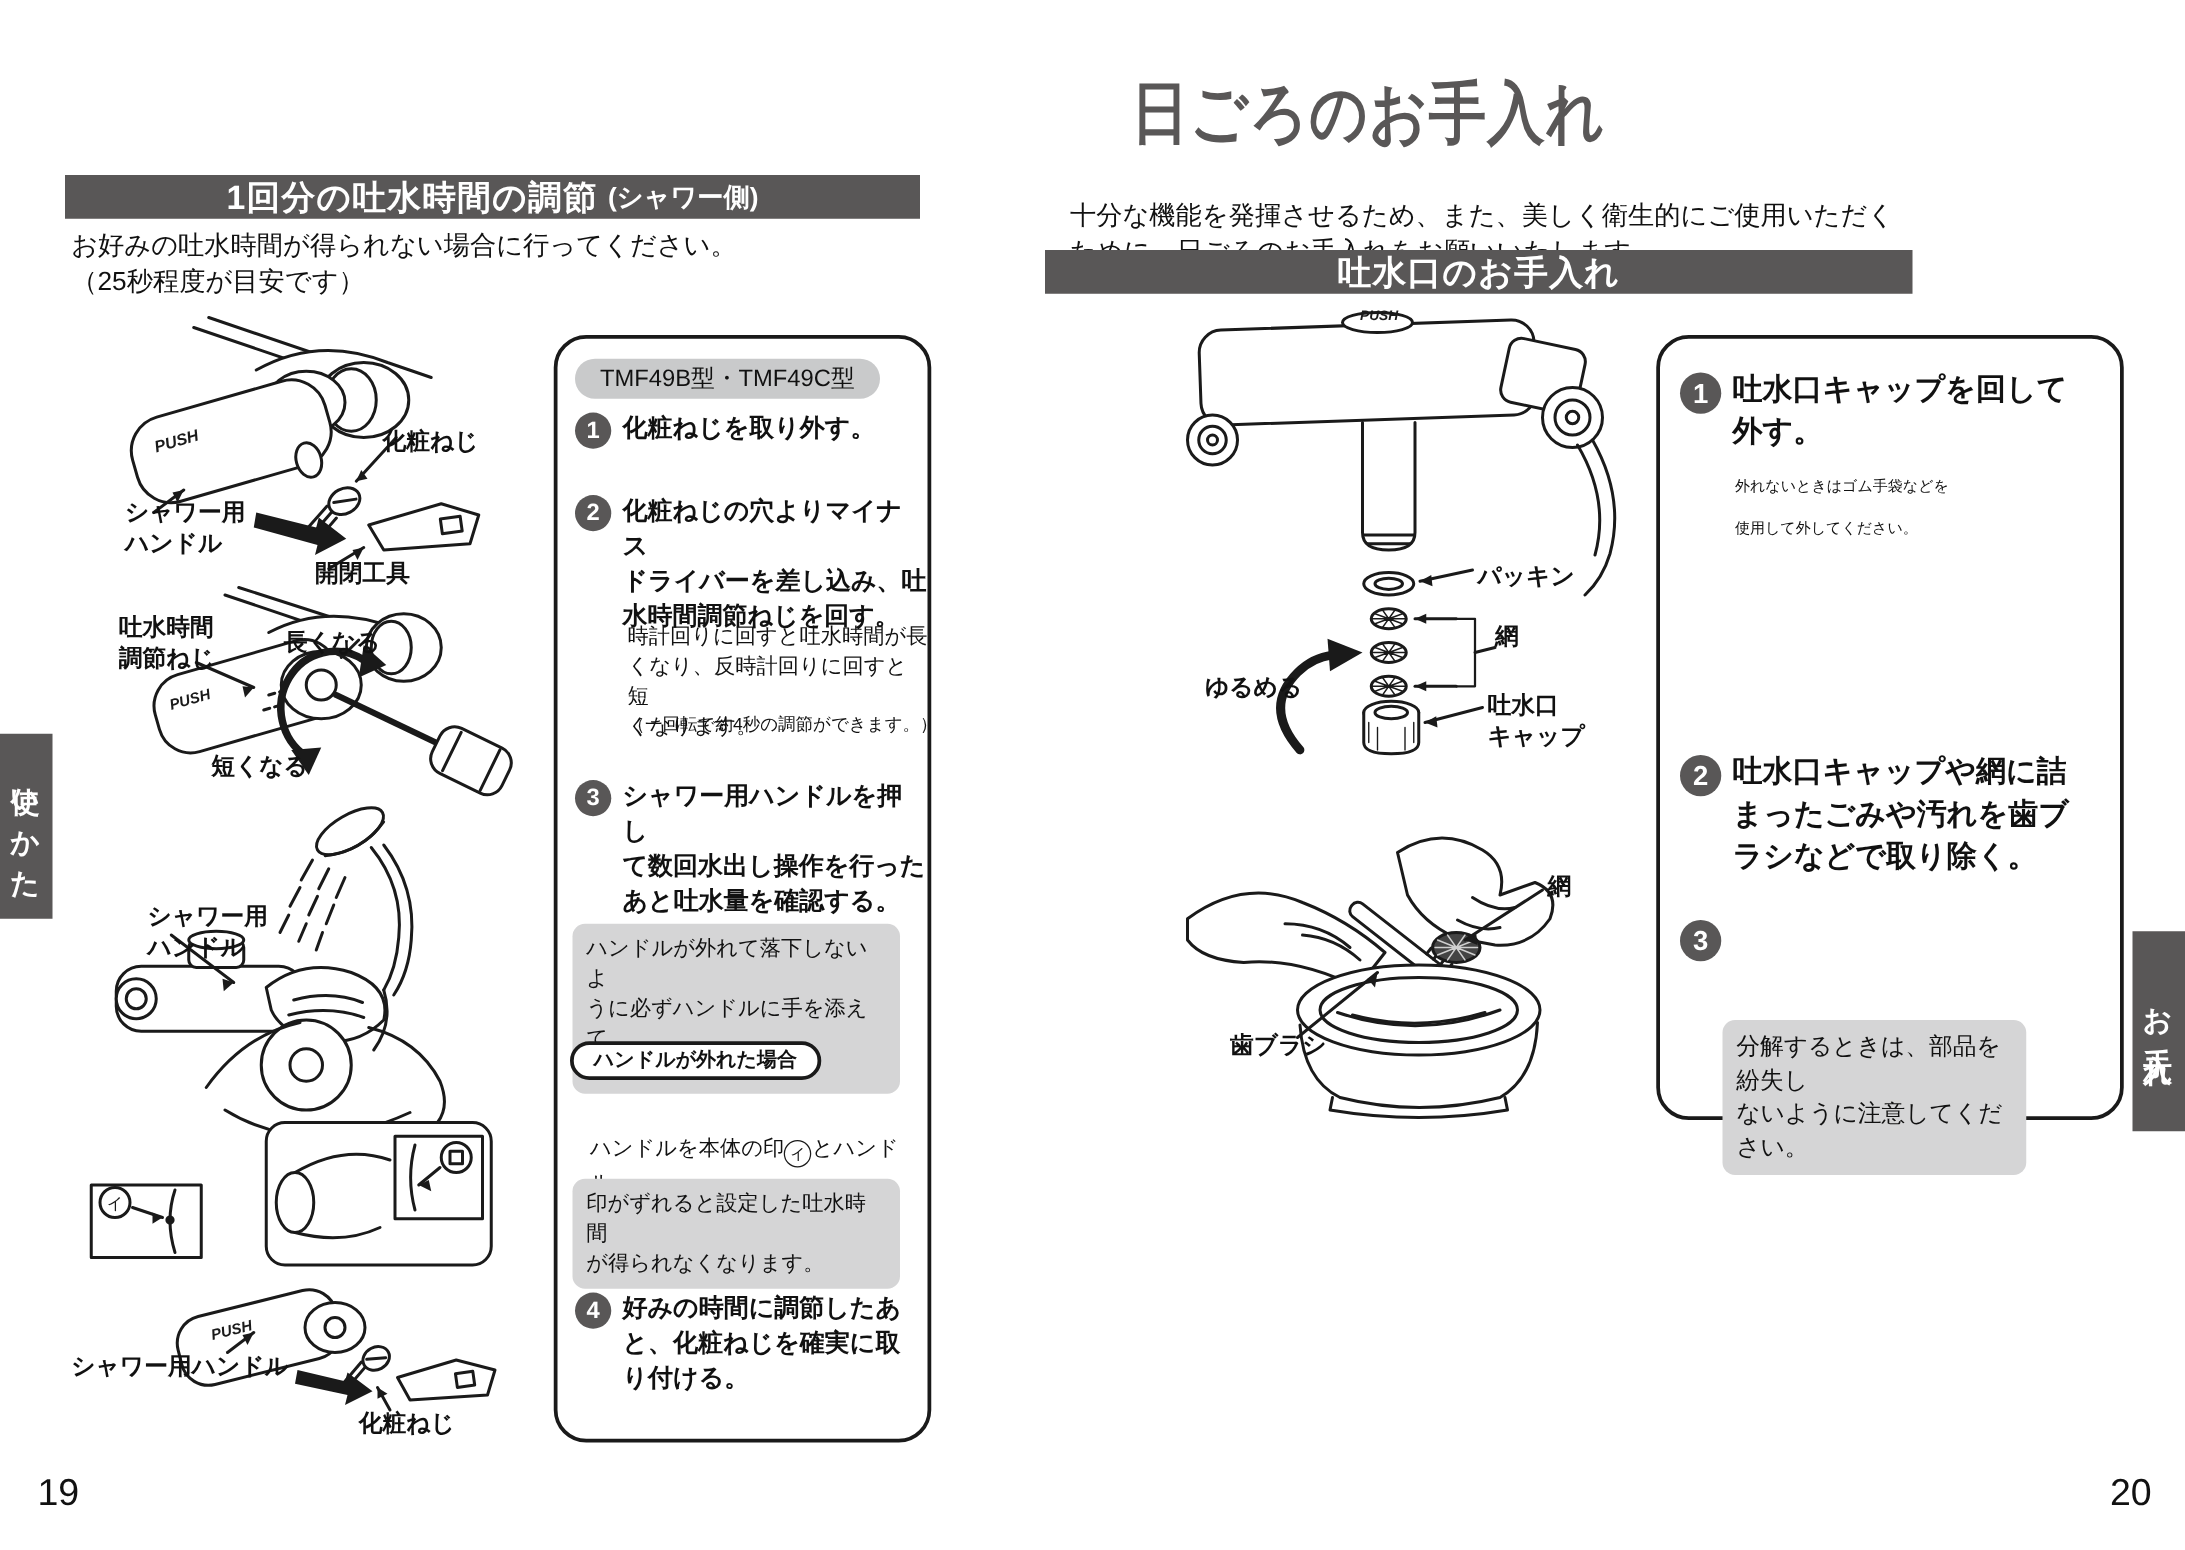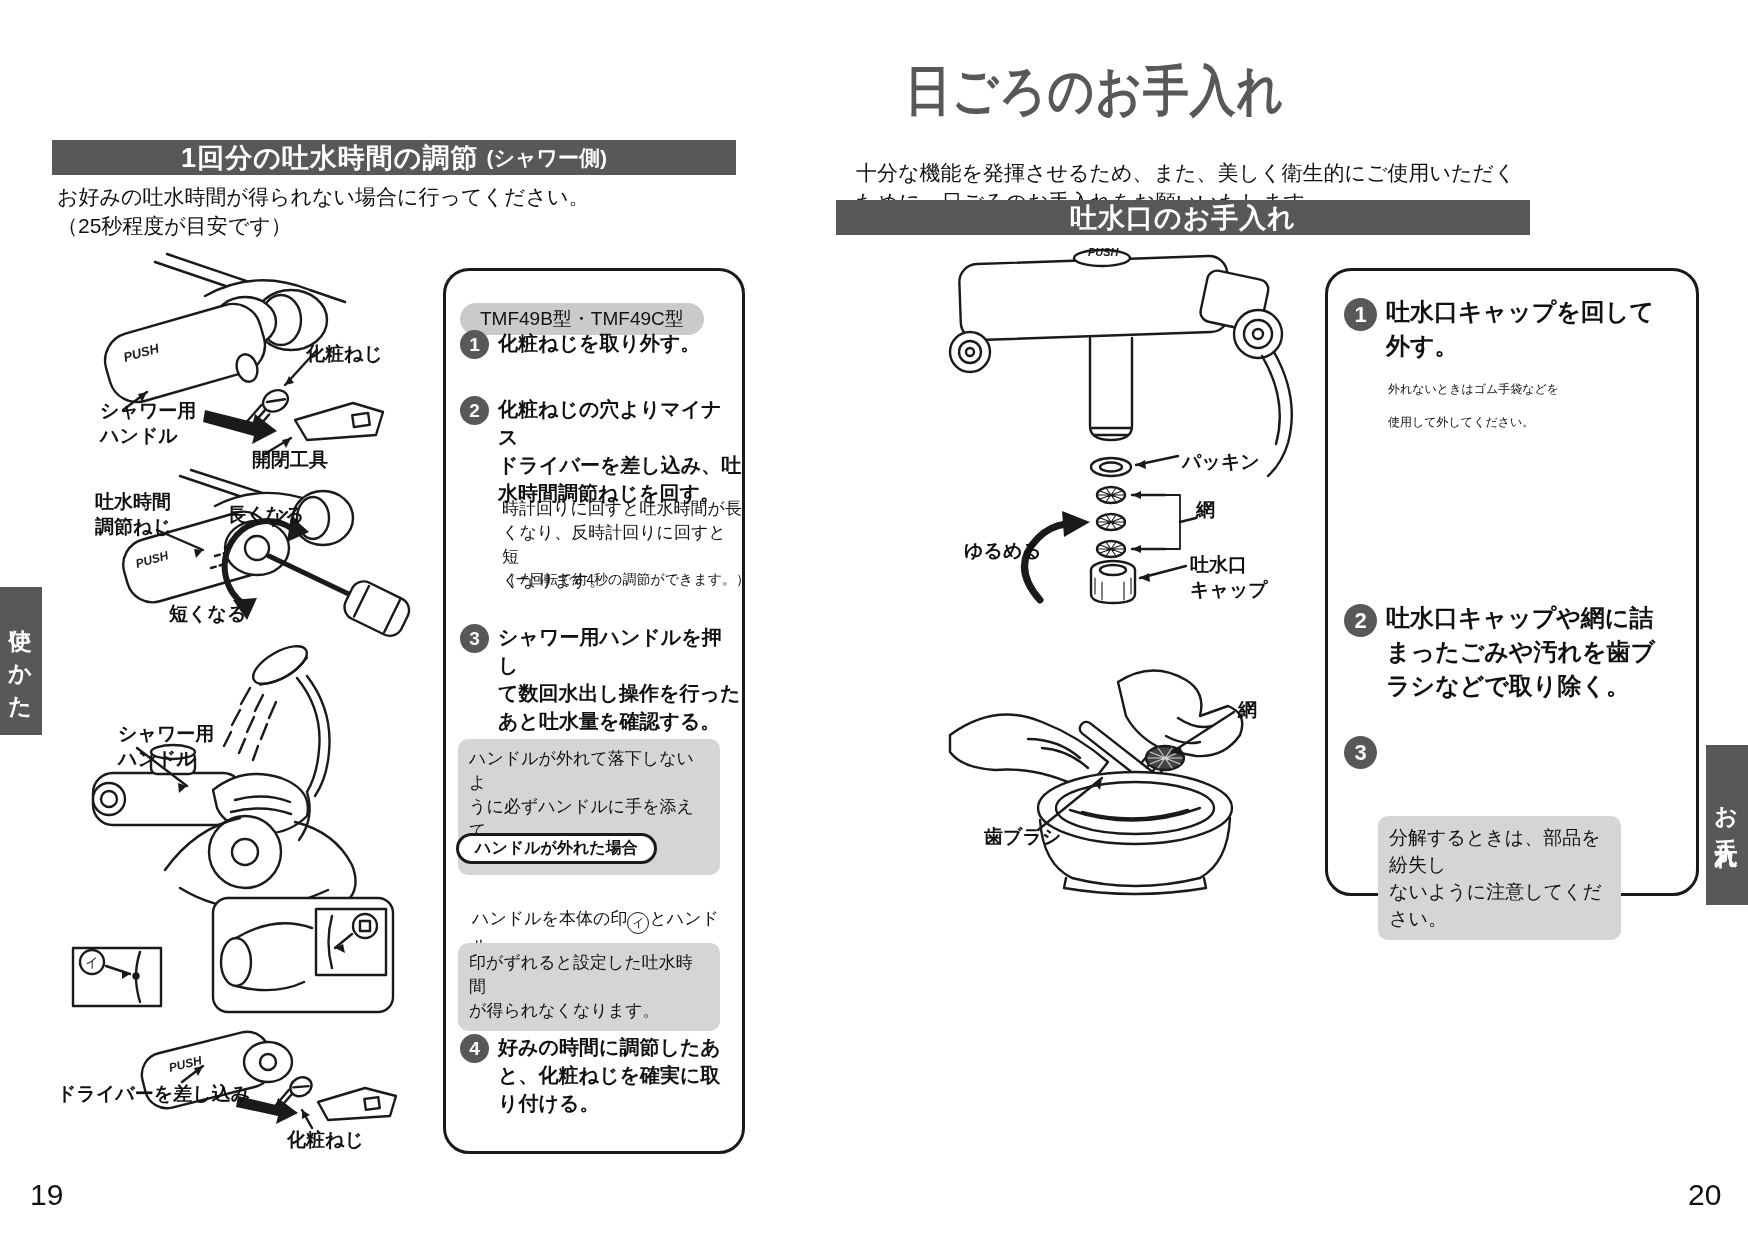--- a/index.html
+++ b/index.html
@@ -7,21 +7,21 @@
           font-family:"Liberation Sans","DejaVu Sans",sans-serif;color:#1c1c1c;overflow:hidden;}
   .abs{position:absolute;}
   .bar{background:#595757;color:#fff;display:flex;align-items:center;justify-content:center;font-weight:bold;}
   .bar .main{font-size:27px;letter-spacing:1px;}
   .bar .suffix{font-size:21px;margin-left:8px;}
   .tab{background:#595757;color:#fff;writing-mode:vertical-rl;display:flex;align-items:center;justify-content:center;
        font-weight:bold;font-size:23px;letter-spacing:5px;}
   .intro{font-size:21px;line-height:29px;white-space:pre-line;color:#111;}
   .bigtitle{font-size:54px;font-weight:bold;color:#595757;transform:scaleX(.85);transform-origin:left top;letter-spacing:1px;white-space:nowrap;}
   .rbox{border:3px solid #1a1a1a;border-radius:26px;background:#fff;}
-  .pill{background:#c9cacb;border-radius:16px;font-size:19px;padding:3px 20px;display:inline-block;color:#111;margin-top:16px;}
+  .pill{background:#c9cacb;border-radius:16px;font-size:19px;padding:3px 20px;display:inline-block;color:#111;}
   .step{display:flex;gap:9px;}
   .num{background:#595757;color:#fff;border-radius:50%;display:flex;align-items:center;justify-content:center;
        font-weight:bold;flex-shrink:0;}
   .l .num{width:29px;height:29px;font-size:19px;margin-top:1px;}
   .r .num{width:33px;height:33px;font-size:22px;margin-top:3px;}
   .stext{font-weight:bold;white-space:pre-line;color:#111;}
   .l .stext{font-size:20px;line-height:28px;}
   .r .stext{font-size:24px;line-height:34px;}
   .lnote{font-size:17px;line-height:24px;white-space:pre-line;color:#111;}
   .lnote-small{font-size:14px;white-space:nowrap;color:#111;}
@@ -179,21 +179,21 @@
       <rect x="305" y="288" width="14" height="11" transform="rotate(-8 312 293)" fill="#fff"></rect>
       <polygon points="178,286 216,295 218,288 238,303 216,314 218,306 176,297" fill="#1a1a1a" stroke="none"></polygon>
       <line x1="122" y1="272" x2="143" y2="256"></line>
         <path d="M143 256 l-9 2 l4 8 z" fill="#1a1a1a" stroke="none"></path>
       <line x1="252" y1="318" x2="242" y2="300"></line>
         <path d="M242 300 l0 9 l8 -4 z" fill="#1a1a1a" stroke="none"></path>
     </g>
     <text x="32" y="157" font-size="13" fill="#1a1a1a" text-anchor="middle">イ</text>
     <text x="110" y="262" font-size="12" font-style="italic" font-weight="bold" fill="#1a1a1a" transform="rotate(-14 110 262)">PUSH</text>
   </svg>
-  <div class="abs dlabel" style="left:57px;top:1081px;">ドライバーを差し込み</div>
+  <div class="abs dlabel" style="left:57px;top:1081px;">シャワー用ハンドル</div>
   <div class="abs dlabel" style="left:287px;top:1127px;">化粧ねじ</div>
 
   <div class="abs rbox l" style="left:443px;top:268px;width:296px;height:880px;">
     <div class="abs pill" style="left:14px;top:16px;">TMF49B型・TMF49C型</div>
 
     <div class="abs step" style="left:14px;top:58px;">
       <div class="num">1</div>
       <div class="stext">化粧ねじを取り外す。</div>
     </div>
 

